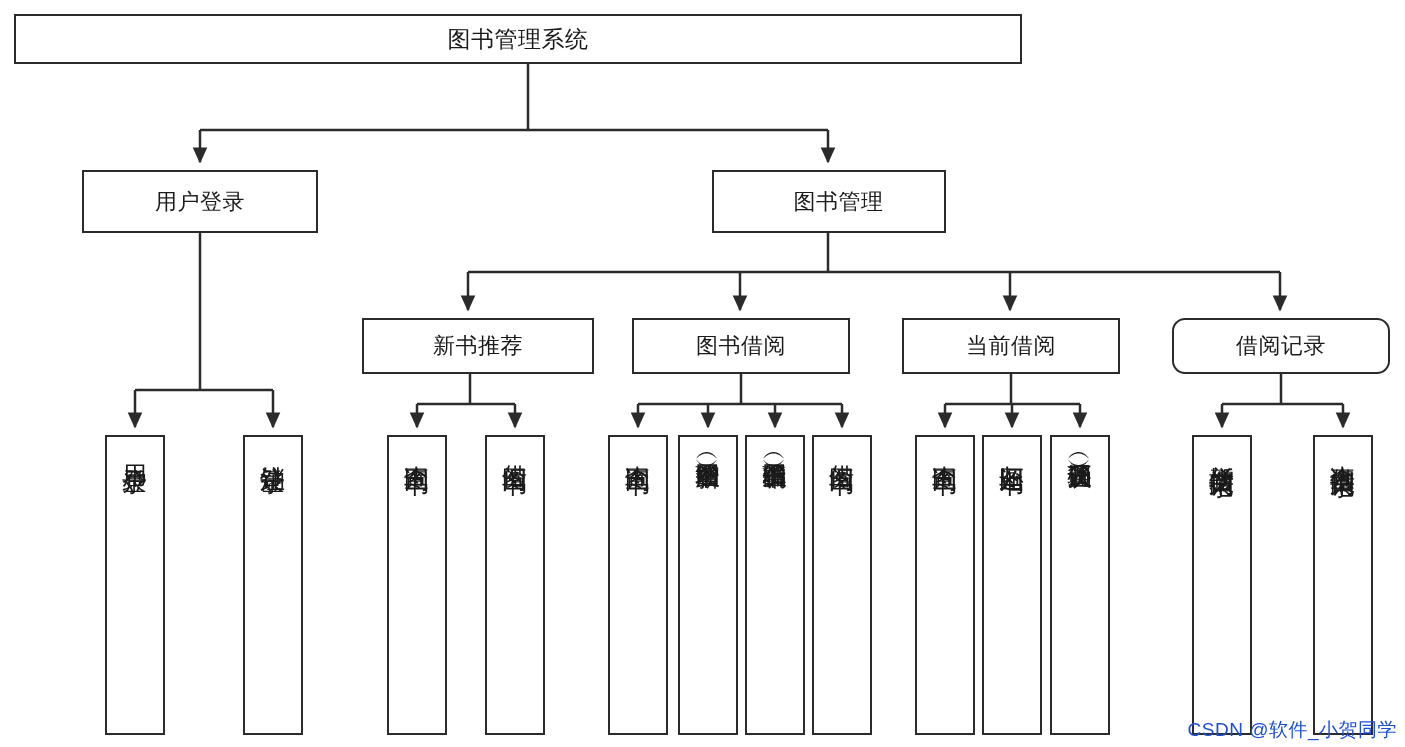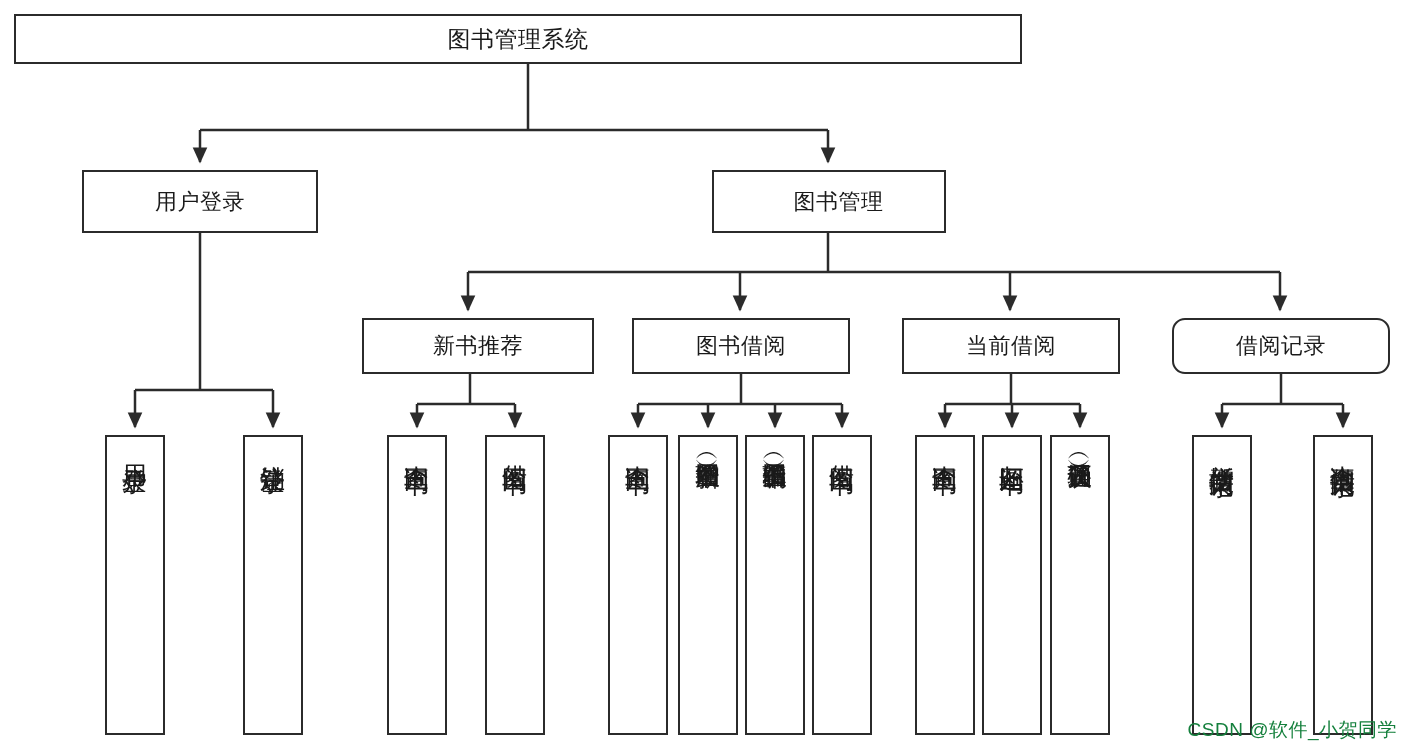--- a/index.html
+++ b/index.html
@@ -60,21 +60,21 @@
   .label-v.compact {
     font-size: 24px;
     line-height: 1.05;
     letter-spacing: 0px;
   }
   .watermark {
     position: absolute;
     right: 8px;
     bottom: 4px;
     font-size: 19px;
-    color: #15803d;
+    color: #1d4ed8;
     letter-spacing: 0.5px;
     z-index: 5;
     white-space: nowrap;
   }
 </style>
 </head>
 <body>
 
 <div id="canvas">
 

